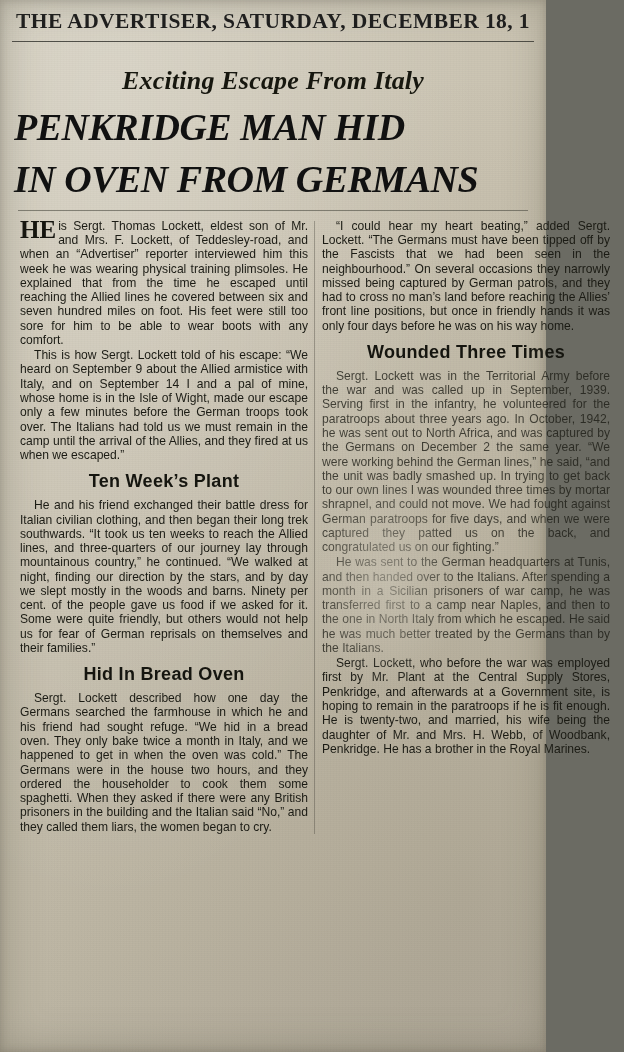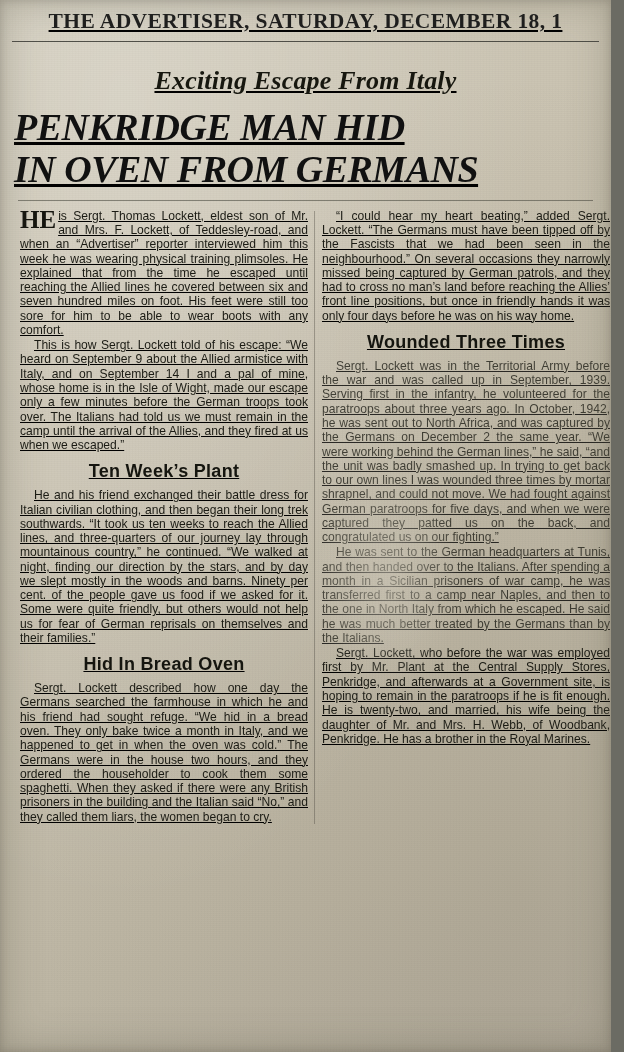--- a/index.html
+++ b/index.html
@@ -8,29 +8,28 @@
     background: #6b6b63;
   }
   body {
     width: 624px;
     height: 1052px;
     overflow: hidden;
     font-family: "Liberation Serif", serif;
   }
   .paper {
     position: relative;
-    width: 611px;
+    width: 546px;
     height: 1052px;
     background:
       radial-gradient(ellipse at 20% 10%, rgba(255,255,255,0.25), rgba(255,255,255,0) 60%),
       radial-gradient(ellipse at 85% 85%, rgba(120,110,90,0.18), rgba(255,255,255,0) 65%),
       linear-gradient(160deg, #cfc9b8 0%, #c9c2b0 30%, #c3bcaa 55%, #bdb6a4 80%, #b6afa0 100%);
     box-sizing: border-box;
     padding: 0 10px;
-    text-decoration: underline;
   }
   .grain {
     position: absolute;
     inset: 0;
     pointer-events: none;
     background-image:
       repeating-linear-gradient(0deg, rgba(0,0,0,0.018) 0px, rgba(0,0,0,0.018) 1px, rgba(255,255,255,0.012) 1px, rgba(255,255,255,0.012) 2px),
       repeating-linear-gradient(90deg, rgba(0,0,0,0.012) 0px, rgba(0,0,0,0.012) 1px, rgba(255,255,255,0.008) 1px, rgba(255,255,255,0.008) 3px);
     mix-blend-mode: multiply;
     opacity: 0.7;
@@ -68,21 +67,21 @@
     font-family: "Liberation Serif", serif;
     font-weight: bold;
     font-style: italic;
     font-size: 38px;
     line-height: 1.05;
     color: #111;
     margin-top: 12px;
     letter-spacing: -0.5px;
     padding: 0 4px;
   }
-  .headline .l2 { display: block; margin-top: 2px; }
+  .headline .l2 { display: block; margin-top: 12px; }
 
   .standfirst {
     margin: 16px 14px 0 14px;
     font-family: "Liberation Sans", sans-serif;
     font-weight: bold;
     font-size: 13.2px;
     line-height: 1.32;
     color: #14140e;
     text-align: justify;
     letter-spacing: 0.1px;

